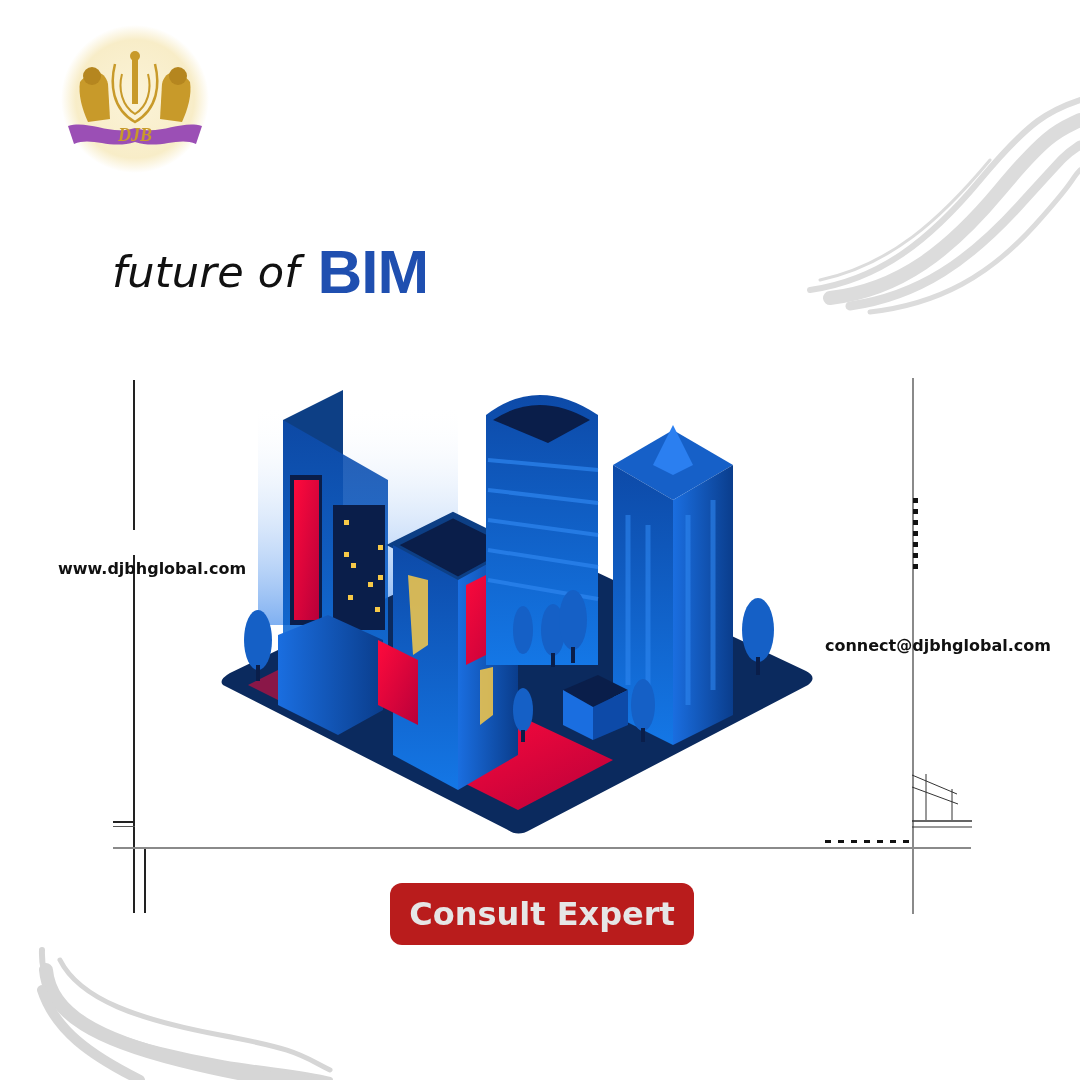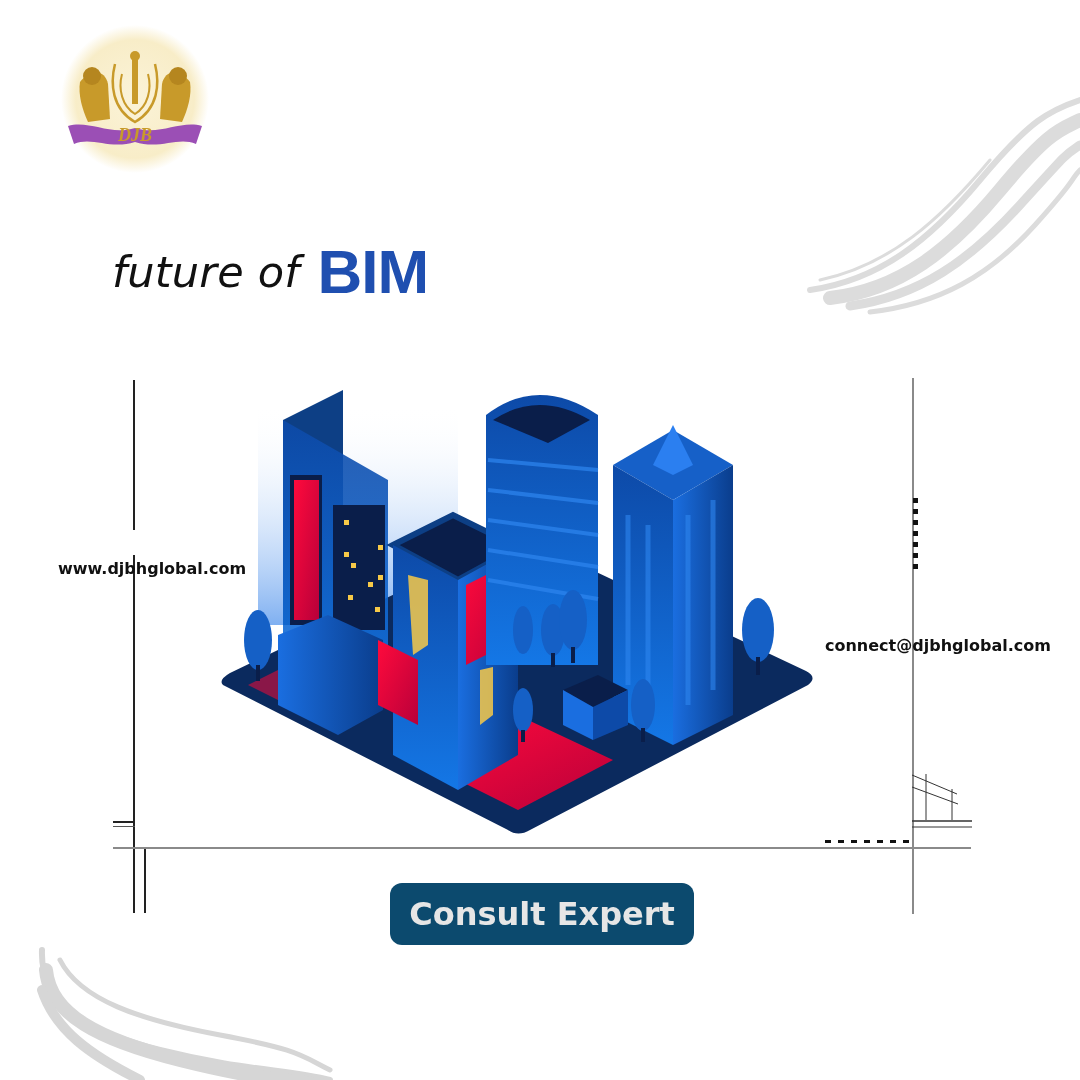--- a/index.html
+++ b/index.html
@@ -2,21 +2,21 @@
 <html><head>
 <meta charset="utf-8">
 <style>
   html, body { margin:0; padding:0; }
   body { width:1080px; height:1080px; background:#ffffff; position:relative; overflow:hidden; font-family:"Liberation Sans", sans-serif; }
   .abs { position:absolute; }
   .headline { left:112px; top:236px; font-family:"DejaVu Sans", sans-serif; font-style:italic; font-weight:300; font-size:43px; color:#111; line-height:72px; letter-spacing:0.2px; }
   .headline .l2 { display:flex; align-items:center; }
   .bim { font-family:"Liberation Sans", sans-serif; font-style:normal; font-weight:bold; font-size:62px; color:#1f4fb0; margin-left:18px; letter-spacing:-1px; }
   .contact { font-family:"DejaVu Sans", sans-serif; font-weight:bold; font-size:16px; color:#111; }
-  .cta { left:390px; top:883px; width:304px; height:62px; background:#0c4a6e; border-radius:12px; color:#e6e6e6; font-family:"DejaVu Sans", sans-serif; font-weight:bold; font-size:32px; display:flex; align-items:center; justify-content:center; cursor:pointer; }
+  .cta { left:390px; top:883px; width:304px; height:62px; background:#b91c1c; border-radius:12px; color:#e6e6e6; font-family:"DejaVu Sans", sans-serif; font-weight:bold; font-size:32px; display:flex; align-items:center; justify-content:center; cursor:pointer; }
   .vline { background:#222; width:1.5px; }
   .vline.gray { background:#8a8a8a; width:2px; }
   .hline { background:#8a8a8a; height:1.5px; }
 </style>
 </head>
 <body>
 
 <svg class="abs" style="left:790px;top:90px" width="290" height="230" viewBox="0 0 290 230">
   <g fill="none" stroke="#dcdcdc" stroke-linecap="round">
     <path d="M20 200 C 90 190, 140 150, 190 90 S 260 20, 290 10" stroke-width="6"></path>

